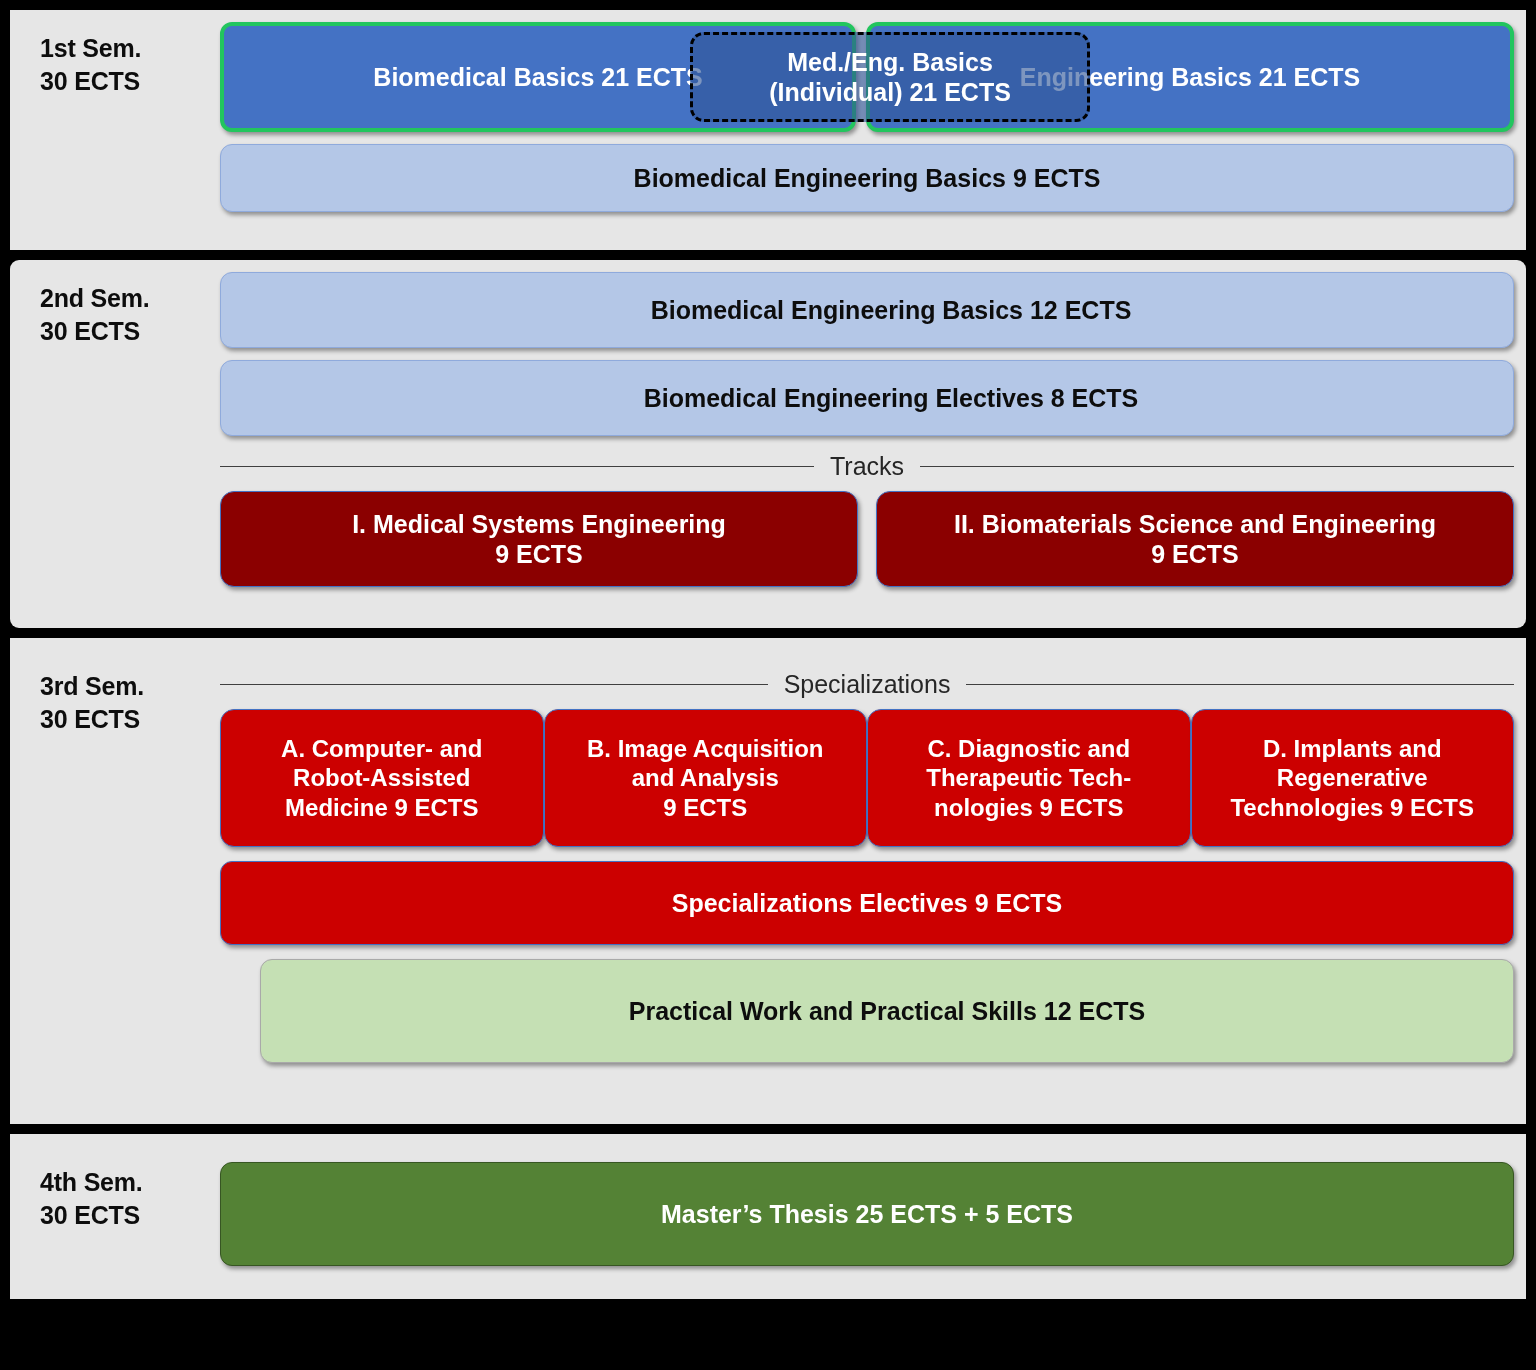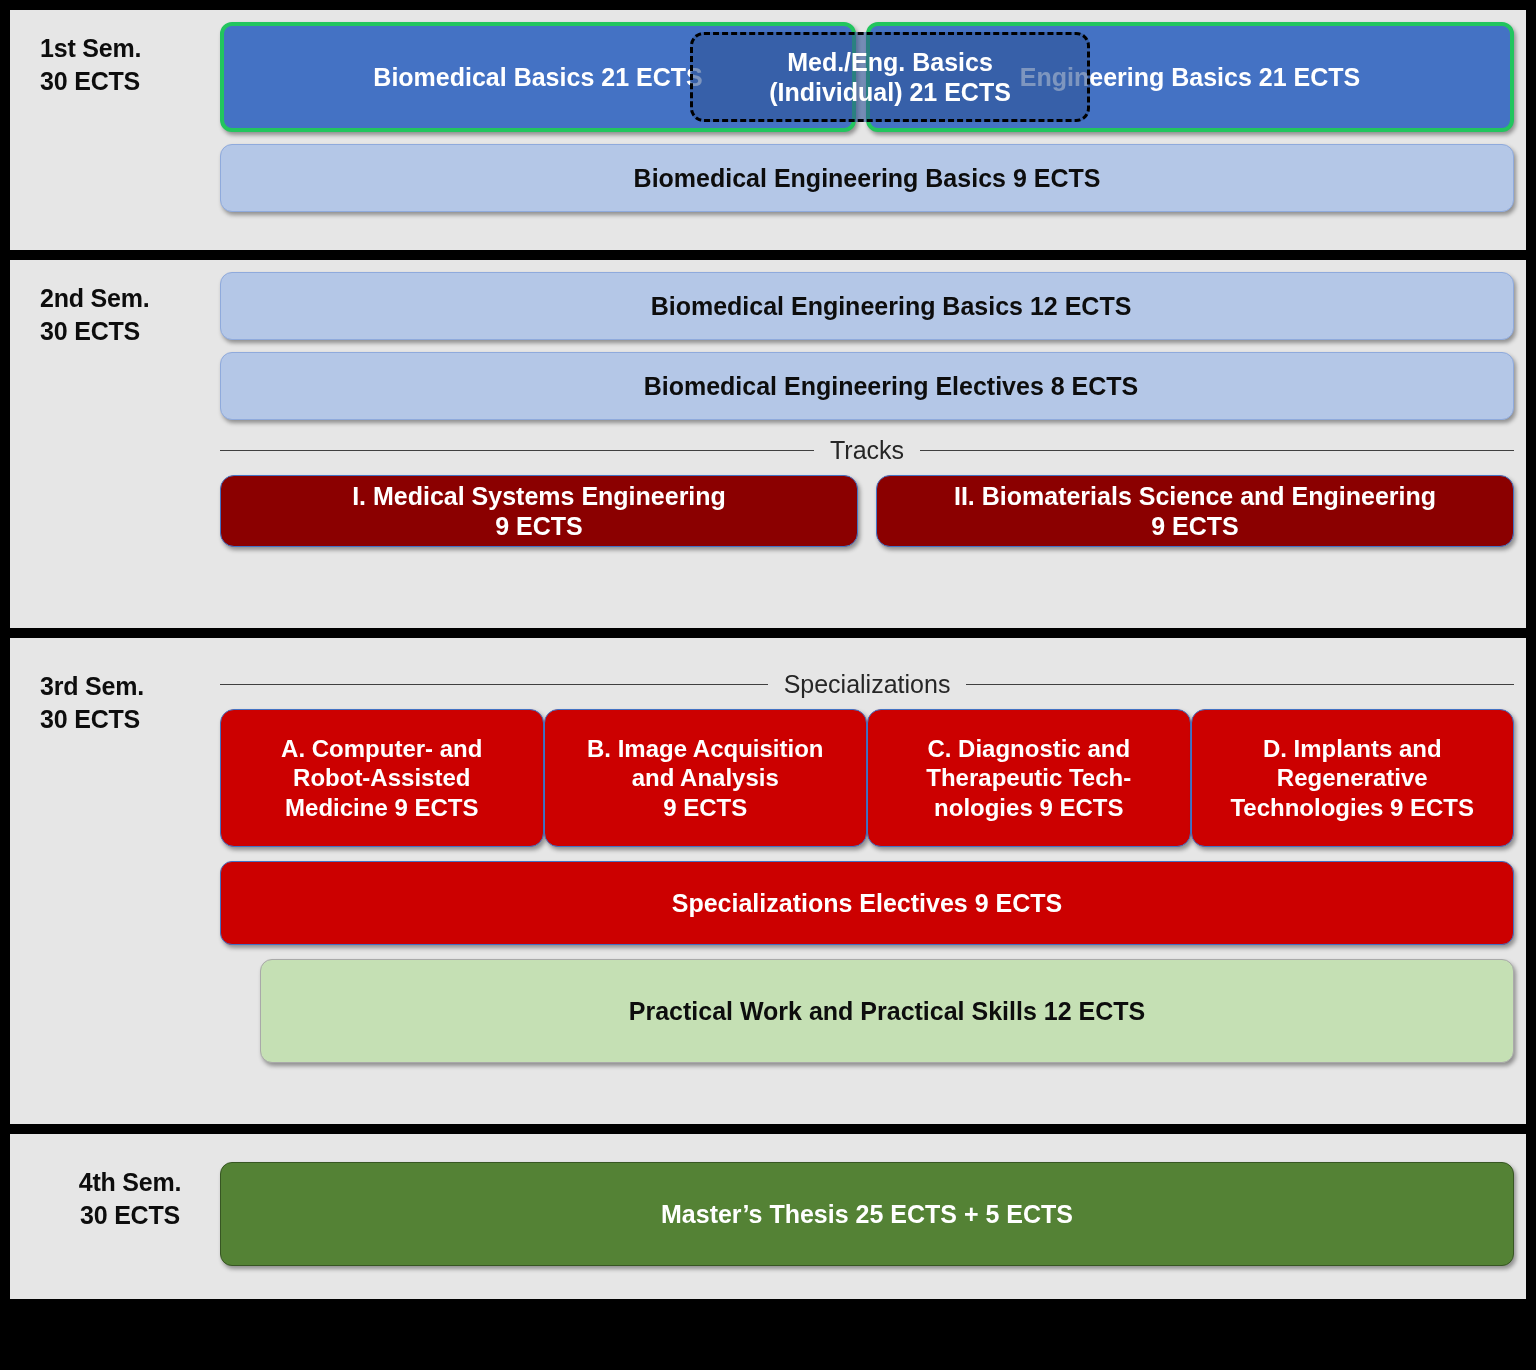--- a/index.html
+++ b/index.html
@@ -134,42 +134,42 @@
     text-align: center;
     color: #FFFFFF;
     font-weight: bold;
     font-size: 25px;
     line-height: 1.22;
     z-index: 5;
   }
   .s1-row2 { margin-top: 12px; height: 68px; }
 
   
-  .s2-bar { height: 68px; padding-left: 48px; }
+  .s2-bar { height: 76px; padding-left: 48px; }
   .s2-bar2 { margin-top: 12px; }
 
   .divider-head {
     display: flex;
     align-items: center;
     margin: 16px 0 10px 0;
     color: #262626;
     font-size: 25px;
     font-weight: normal;
   }
   .divider-head .line {
     flex: 1 1 auto;
     height: 1px;
     background: #404040;
   }
   .divider-head .dtext { padding: 0 16px; white-space: nowrap; }
 
   .track-row { display: flex; flex-direction: row; gap: 18px; }
   .track-box {
     flex: 1 1 0;
-    height: 72px;
+    height: 96px;
     border-radius: 14px;
   }
 
   
   .spec-row { display: flex; flex-direction: row; }
   .spec-box {
     flex: 1 1 0;
     height: 138px;
     border-radius: 14px;
     font-size: 24px;
@@ -207,21 +207,21 @@
 
       <div class="bar blue-light s1-row2">
         <span class="bar-label">Biomedical Engineering Basics 9 ECTS</span>
       </div>
 
     </div>
   </div>
 
   <div class="sem-gap"></div>
 
-  <div class="sem-panel" style="height:368px;">
+  <div class="sem-panel" style="height:368px;border-radius:9px;">
     <div class="sem-label">
       <span>2nd Sem.</span>
       <span class="l2">30 ECTS</span>
     </div>
     <div class="sem-body">
 
       <div class="bar blue-light s2-bar">
         <span class="bar-label">Biomedical Engineering Basics 12 ECTS</span>
       </div>
 
@@ -294,21 +294,21 @@
       <div class="bar light-green practical">
         <span class="bar-label">Practical Work and Practical Skills 12 ECTS</span>
       </div>
 
     </div>
   </div>
 
   <div class="sem-gap"></div>
 
   <div class="sem-panel" style="height:165px;">
-    <div class="sem-label" style="padding-top:32px;text-align:center;">
+    <div class="sem-label" style="padding-top:32px;">
       <span>4th Sem.</span>
       <span class="l2">30 ECTS</span>
     </div>
     <div class="sem-body" style="padding-top:28px;">
       <div class="bar dark-green thesis">
         <span class="bar-label">Master’s Thesis 25 ECTS + 5 ECTS</span>
       </div>
     </div>
   </div>
 

